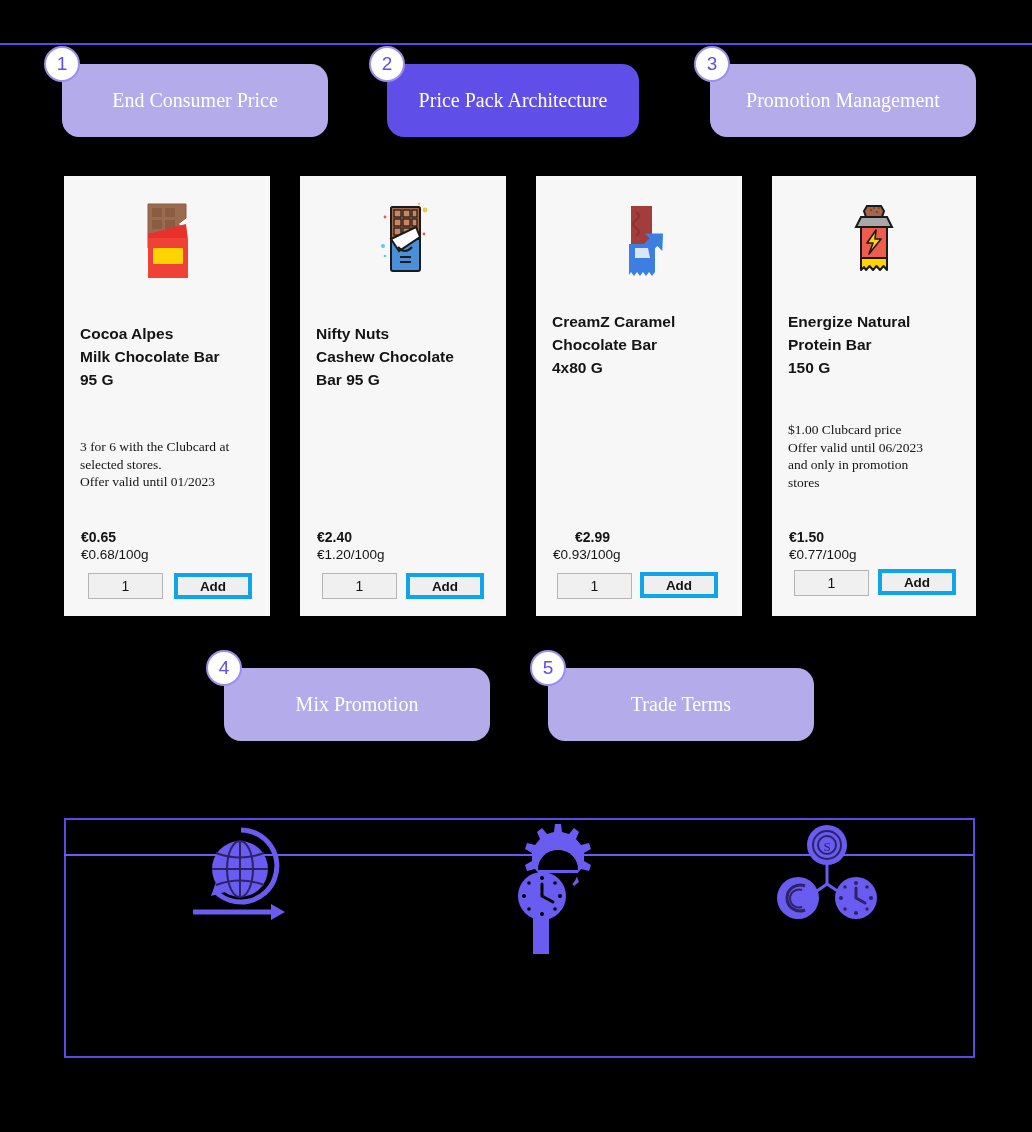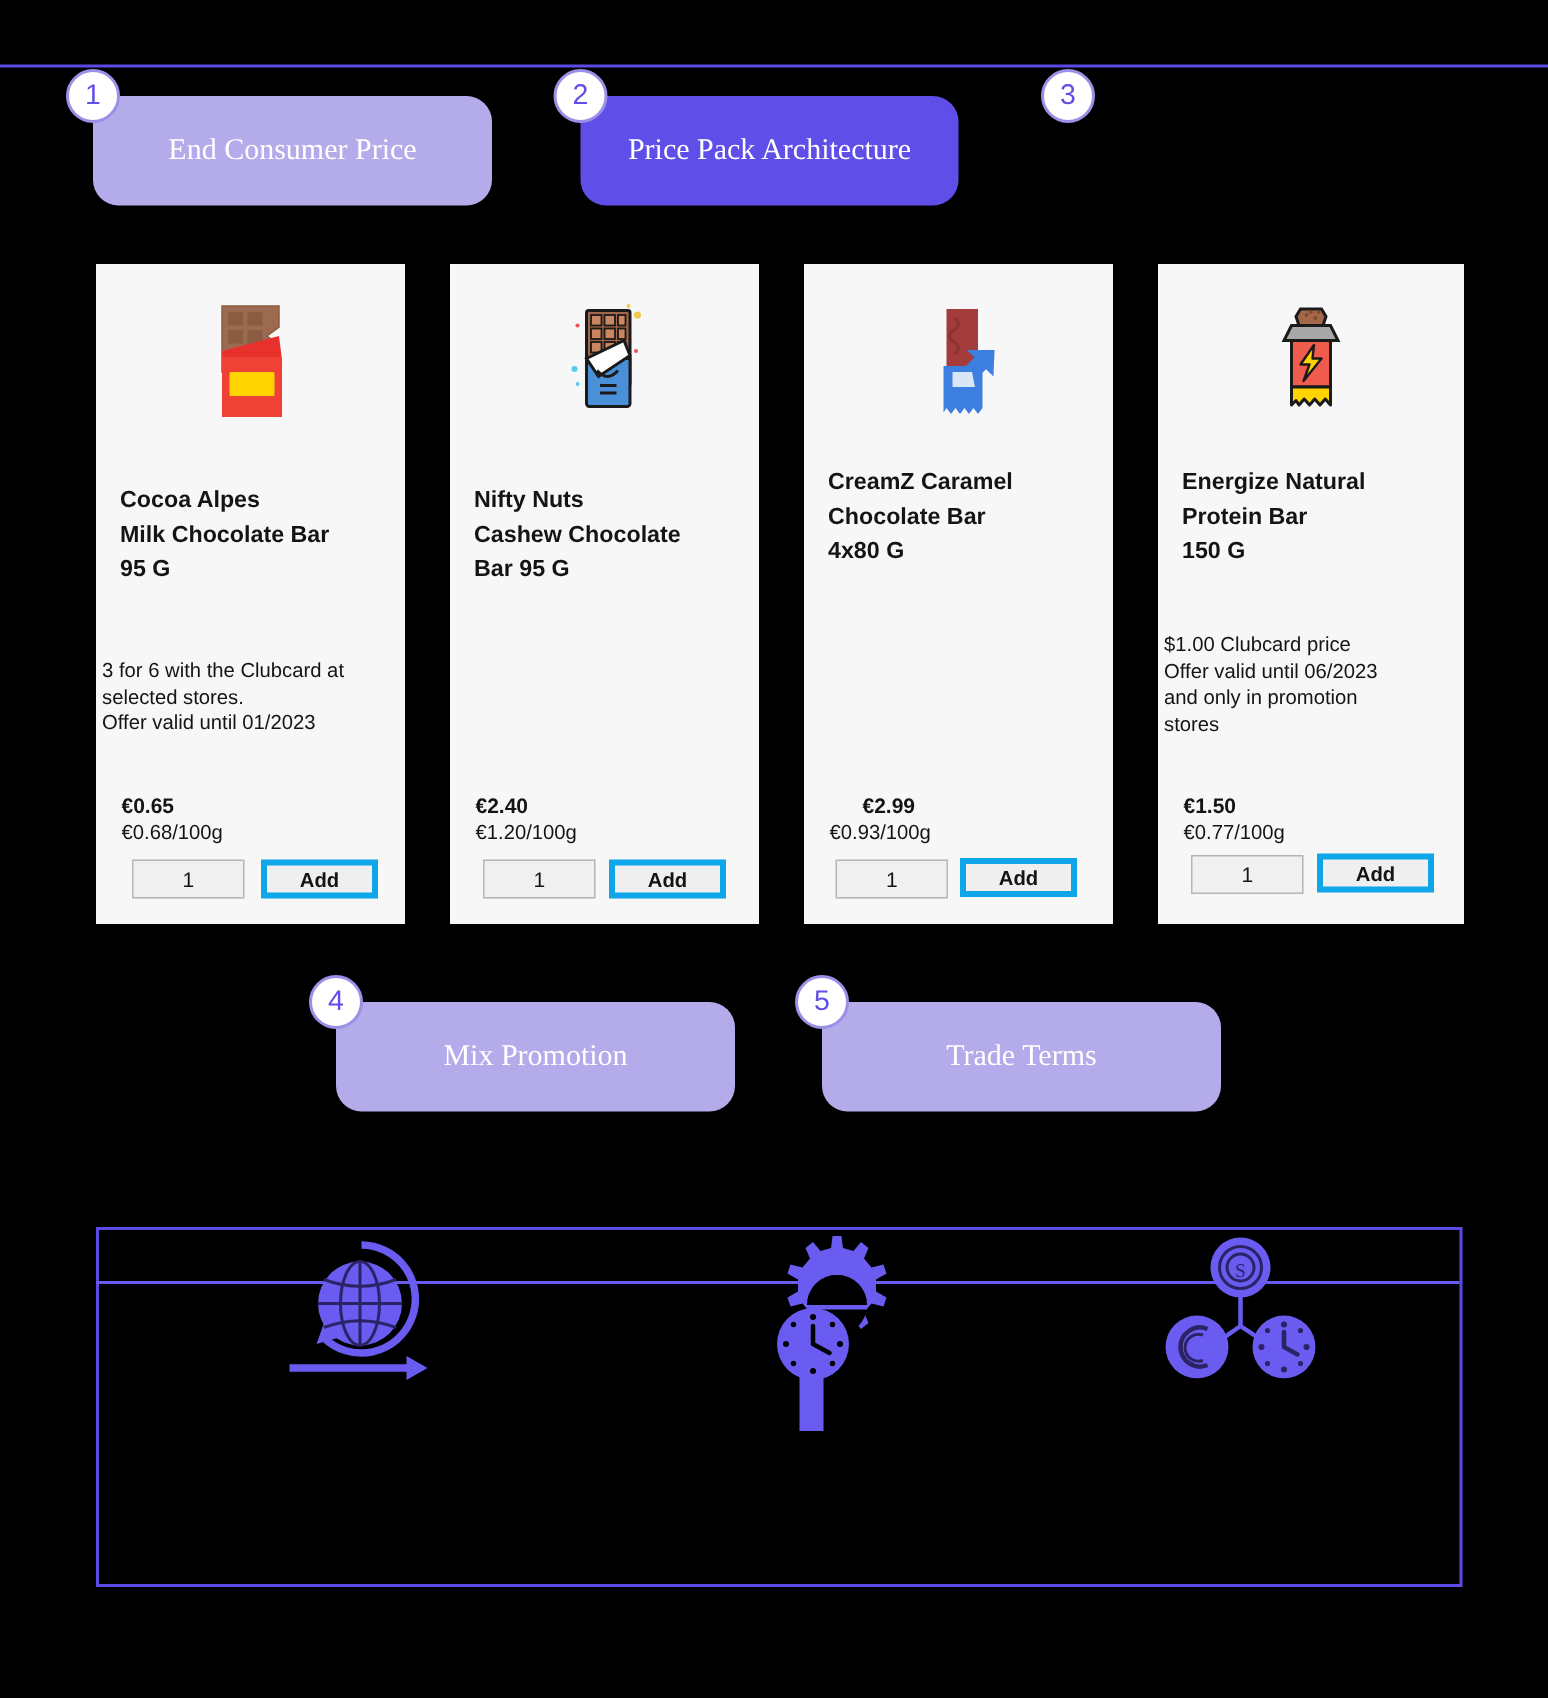--- a/index.html
+++ b/index.html
@@ -62,25 +62,26 @@
   .card-title{
     position:absolute;left:16px;right:10px;
     font-weight:bold;
     font-size:15.5px;
     line-height:23px;
     color:#141414;
     font-family:"Liberation Sans", sans-serif;
     white-space:pre-line;
   }
   .card-promo{
-    position:absolute;left:4px;right:8px;
+    position:absolute;left:16px;right:8px;
     font-size:13.5px;
     line-height:17.5px;
     color:#141414;
     white-space:pre-line;
+    font-family:Liberation Serif, serif;
   }
   .card-price{
     position:absolute;left:17px;
     font-weight:bold;font-size:14px;color:#141414;
   }
   .card-unit{
     position:absolute;left:17px;
     font-size:13.5px;color:#141414;
   }
   .qty{
@@ -130,20 +131,24 @@
 Price</span>
   </div>
 
   <div class="badge" style="left:369px;top:46px;">2</div>
   <div class="chip active" style="left:387px;top:64px;width:252px;height:73px;">
     <span class="chip-text">Price Pack
 Architecture</span>
   </div>
 
   <div class="badge" style="left:694px;top:46px;">3</div>
+  <div class="chip" style="left:710px;top:64px;width:266px;height:73px;">
+    <span class="chip-text">Promotion
+Management</span>
+  </div>
 
   <div class="card" style="left:64px;top:176px;width:206px;height:440px;">
     <div class="card-img">
       <svg width="58" height="90" viewBox="0 0 58 90">
         <path d="M10 4 h38 v14 l-8 6 8 6 v18 H10 Z" fill="#9c6b4f"></path>
         <path d="M10 4 h38 v14 l-8 6 8 6 v18 H10 Z" fill="none" stroke="#8a5c42" stroke-width="1"></path>
         <g fill="#8a5c42">
           <rect x="14" y="8" width="10" height="9"></rect>
           <rect x="27" y="8" width="10" height="9"></rect>
           <rect x="14" y="20" width="10" height="9"></rect>

